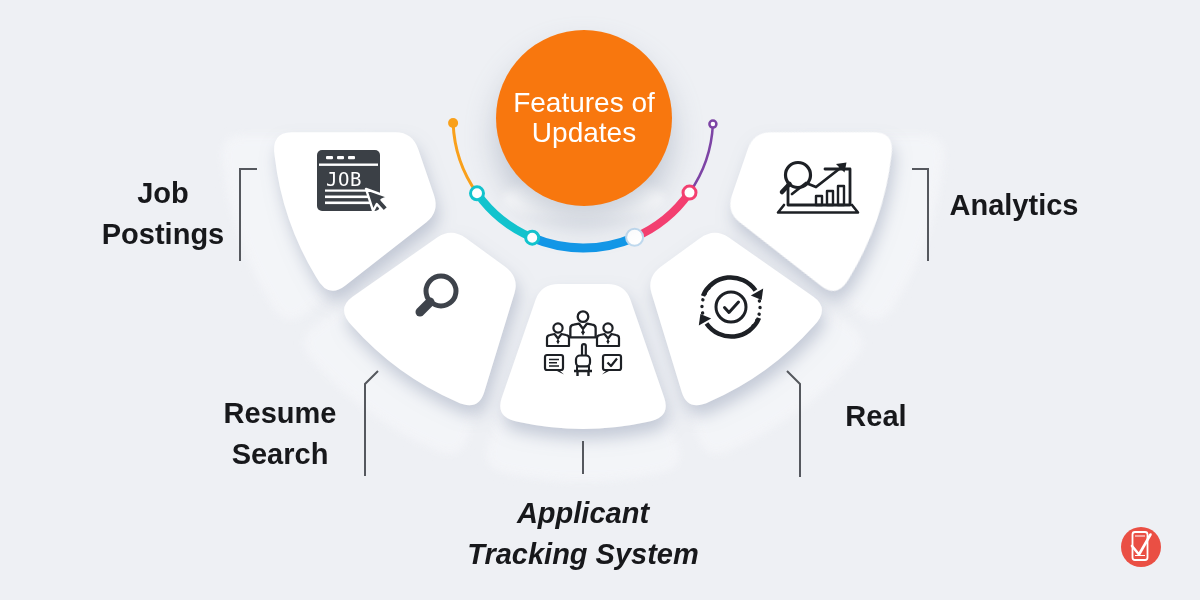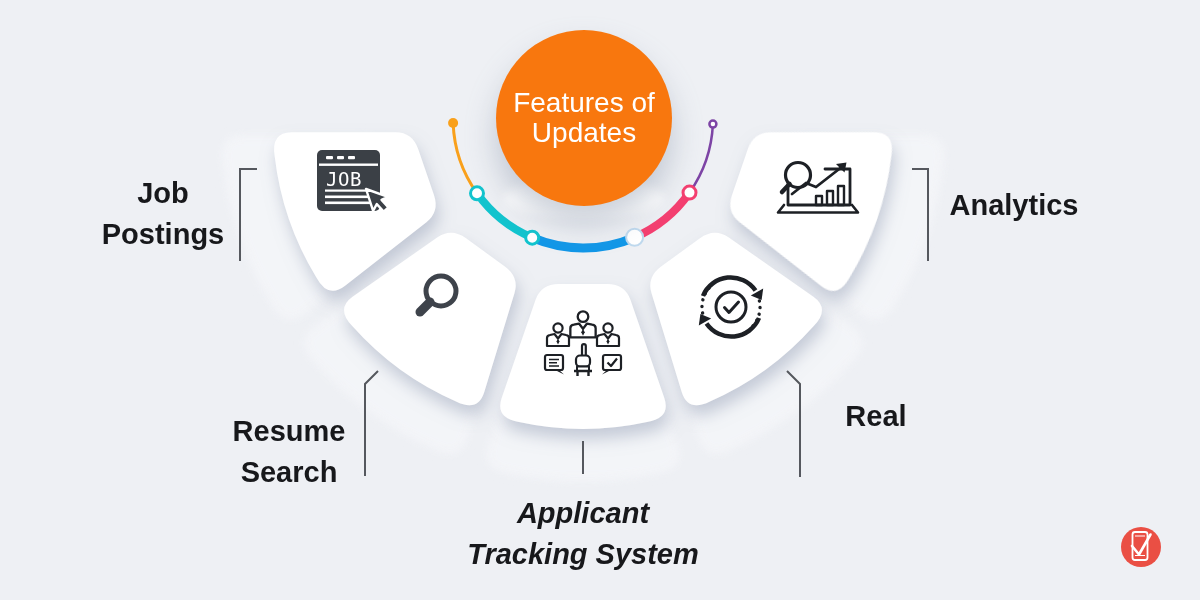--- a/index.html
+++ b/index.html
@@ -155,21 +155,21 @@
 
 <div class="hub-circle">
   <div class="hub-line">Features of</div>
   <div class="hub-line">Updates</div>
 </div>
 
 <div class="feature-label" style="left:163px;top:214px;">
   <div>Job</div>
   <div>Postings</div>
 </div>
-<div class="feature-label" style="left:289px;top:434px;margin-top:18px;">
+<div class="feature-label" style="left:280px;top:434px;">
   <div>Resume</div>
   <div>Search</div>
 </div>
 <div class="feature-label" style="left:583px;top:534px;font-style:italic;">
   <div>Applicant</div>
   <div>Tracking System</div>
 </div>
 <div class="feature-label" style="left:876px;top:416px;text-align:center;">
   <div>Real</div>
 </div>

